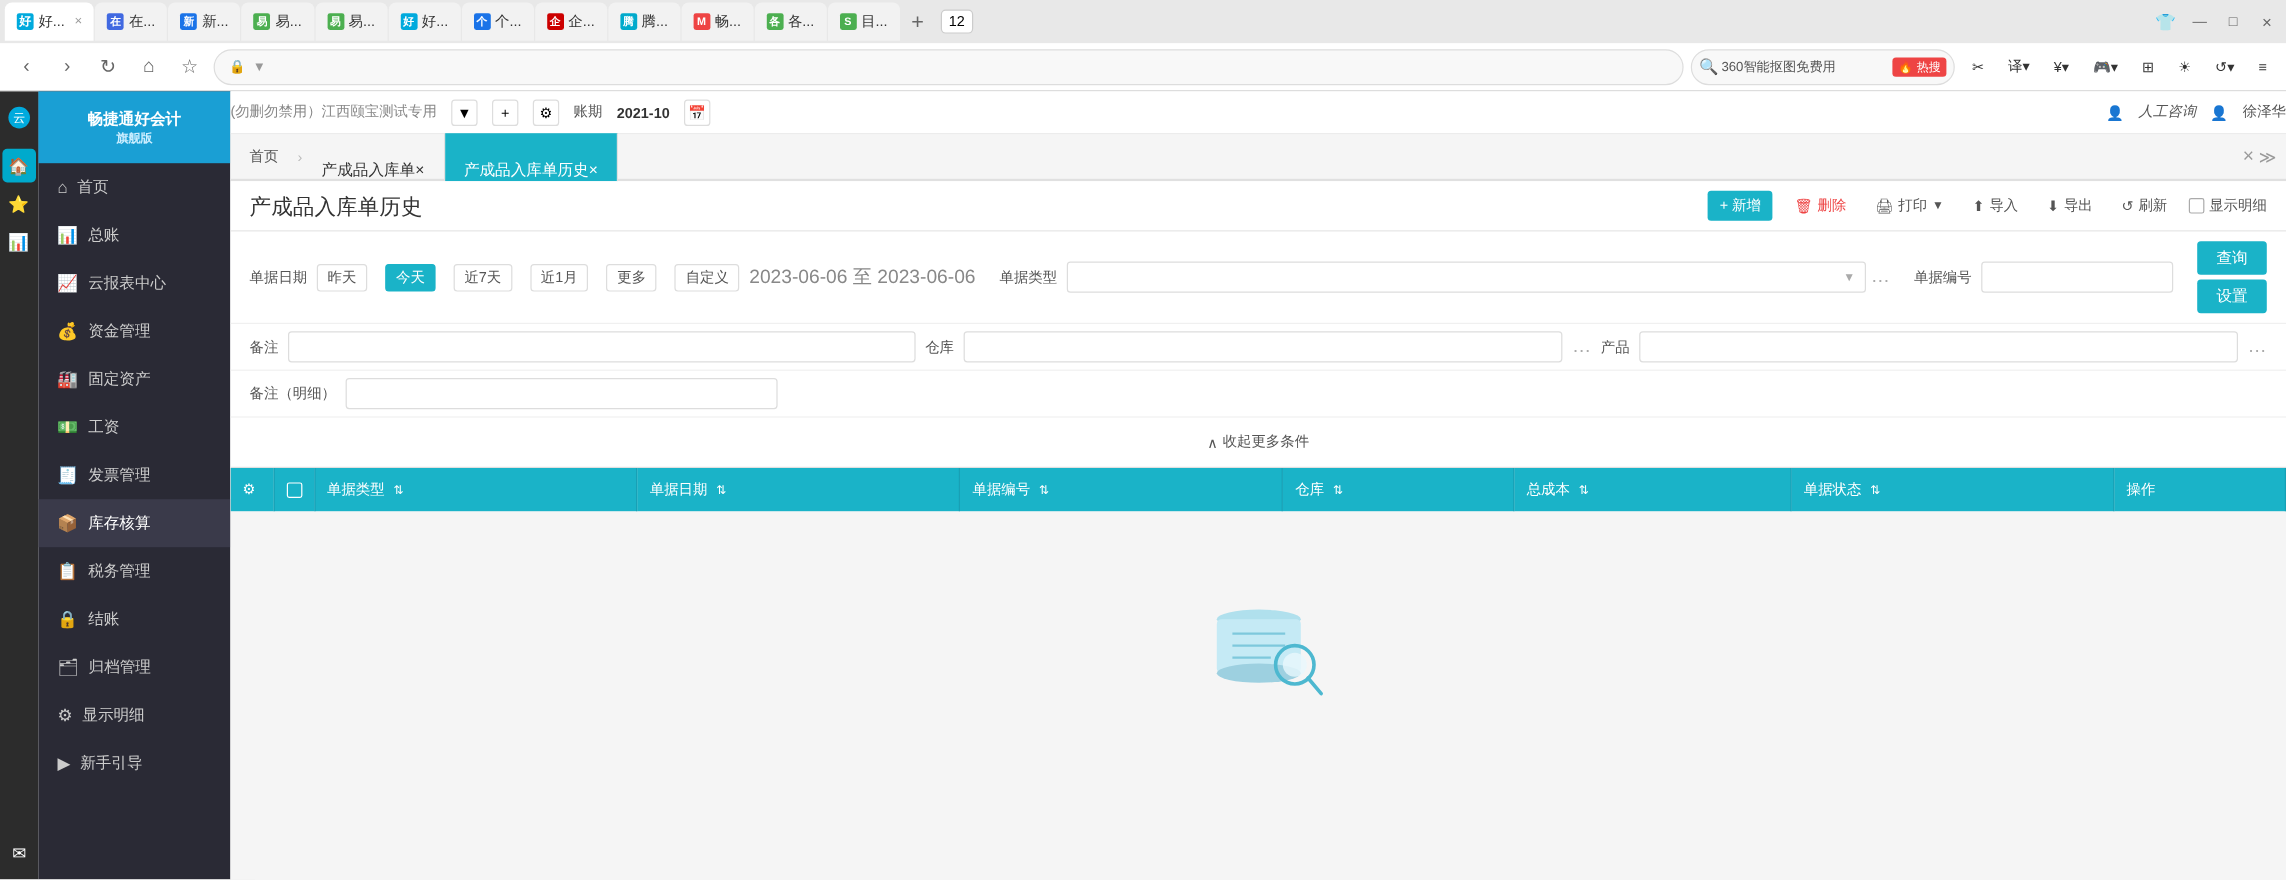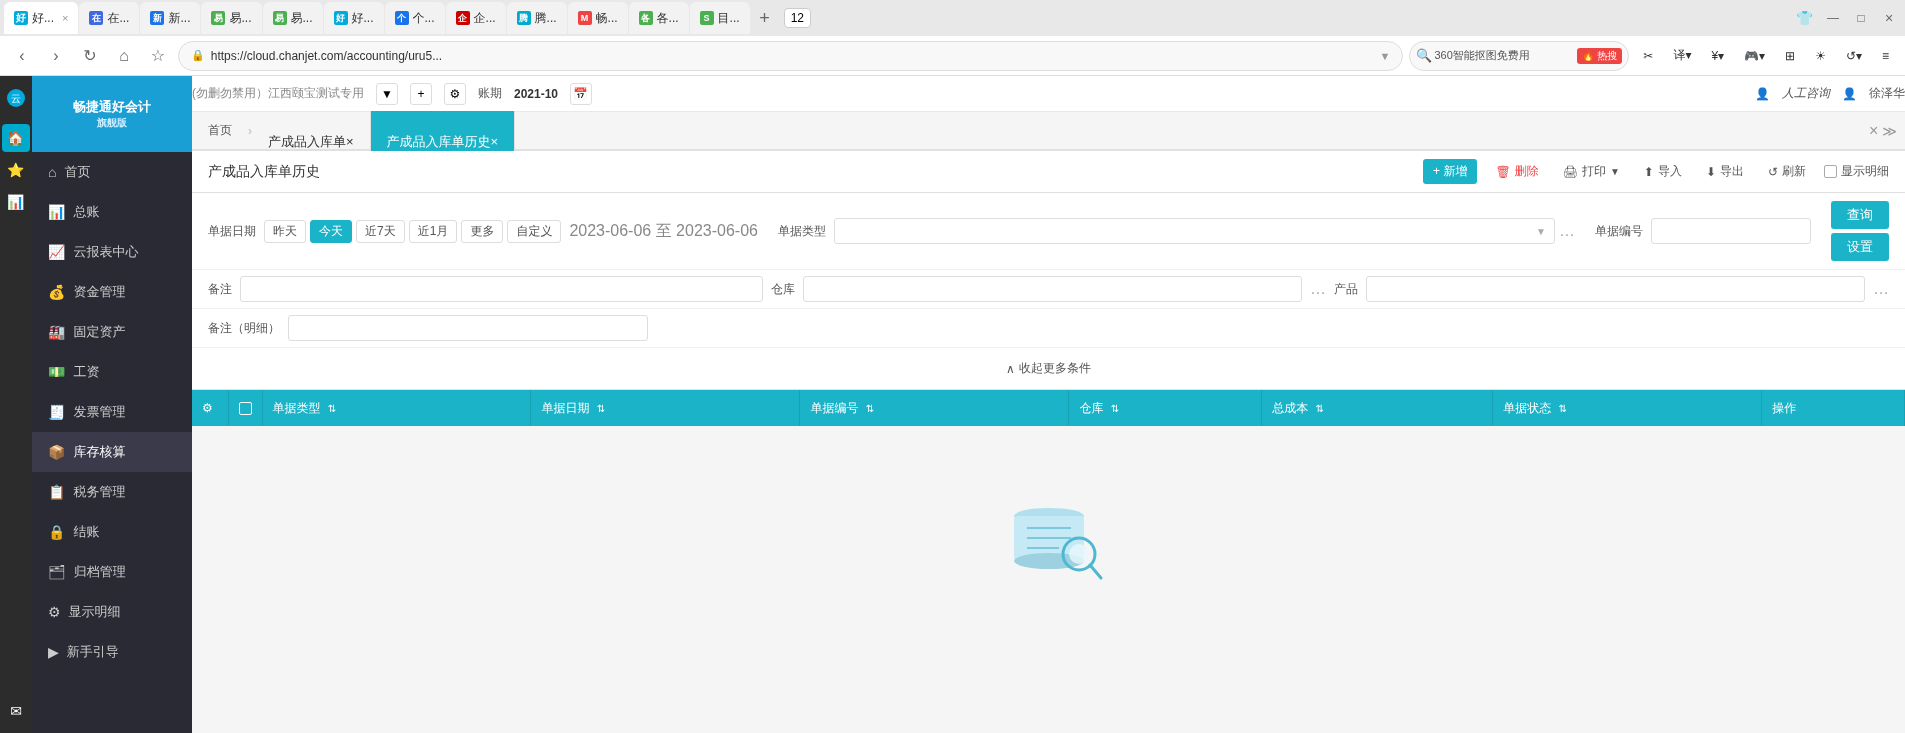--- a/index.html
+++ b/index.html
@@ -25,45 +25,45 @@
     
     .app-container { display: flex; flex: 1; overflow: hidden; }
 
     
     .icon-sidebar { width: 32px; background: #2c2c2c; display: flex; flex-direction: column; align-items: center; padding-top: 8px; gap: 4px; }
     .icon-sidebar-item { width: 28px; height: 28px; border-radius: 4px; display: flex; align-items: center; justify-content: center; cursor: pointer; color: #fff; font-size: 14px; }
     .icon-sidebar-item.active { background: #00aacc; }
 
     
     .main-sidebar { width: 160px; background: #2a2a35; display: flex; flex-direction: column; }
-    .sidebar-header { height: 76px; background: #1a9fd4; display: flex; align-items: center; justify-content: center; flex-direction: column; color: #fff; font-size: 13px; font-weight: bold; }
+    .sidebar-header { height: 60px; background: #1a9fd4; display: flex; align-items: center; justify-content: center; flex-direction: column; color: #fff; font-size: 13px; font-weight: bold; }
     .sidebar-header-sub { font-size: 10px; color: #cef; }
     .sidebar-nav { flex: 1; overflow-y: auto; }
     .sidebar-item { display: flex; align-items: center; height: 40px; padding: 0 16px; color: #ccc; cursor: pointer; gap: 8px; font-size: 13px; }
     .sidebar-item.active { background: #3a3a4a; color: #fff; }
     .sidebar-icon { font-size: 14px; }
 
     
     .main-content { flex: 1; display: flex; flex-direction: column; background: #f5f5f5; overflow: hidden; }
 
     
     .content-header { background: #fff; border-bottom: 1px solid #e0e0e0; }
     .content-tab { display: flex; align-items: flex-end; height: 40px; padding: 0 16px; font-size: 13px; color: #333; cursor: pointer; border-right: 1px solid #e0e0e0; gap: 6px; }
     .content-tab.active { background: #1ab3c8; color: #fff; }
 
     
     .toolbar { display: flex; align-items: center; padding: 8px 16px; gap: 12px; background: #fff; border-bottom: 1px solid #e0e0e0; }
-    .toolbar-title { font-size: 14px; color: #333; font-weight: 500; flex: 1; }
+    .toolbar-title { font-size: 18px; color: #333; font-weight: 500; flex: 1; }
     .toolbar-btn { display: flex; align-items: center; gap: 4px; font-size: 12px; color: #555; cursor: pointer; padding: 4px 6px; }
     .toolbar-btn.primary { background: #1ab3c8; color: #fff; border-radius: 3px; padding: 4px 10px; }
     .toolbar-btn.danger { color: #e44; }
     .show-label { display: flex; align-items: center; gap: 4px; font-size: 12px; color: #555; }
     .checkbox-sm { width: 13px; height: 13px; border: 1px solid #aaa; border-radius: 2px; }
     .filter-label { font-size: 12px; color: #555; white-space: nowrap; }
-    .date-quick { display: flex; gap: 4px; align-items: flex-start; }
+    .date-quick { display: flex; gap: 15px; align-items: flex-start; }
     .date-btn { padding: 2px 8px; font-size: 12px; border: 1px solid #ddd; border-radius: 3px; cursor: pointer; color: #555; background: #fff; }
     .date-btn.active { background: #1ab3c8; color: #fff; border-color: #1ab3c8; }
     .date-range { font-size: 16px; color: #888; }
     .filter-input { height: 26px; border: 1px solid #ddd; border-radius: 3px; padding: 0 8px; font-size: 12px; width: 200px; outline: none; }
     .collapse-btn { display: flex; align-items: center; justify-content: center; gap: 4px; font-size: 12px; color: #555; cursor: pointer; padding: 4px 12px; margin: 4px auto; }
 
     
     .query-btn { background: #1ab3c8; color: #fff; border: none; border-radius: 3px; padding: 5px 16px; font-size: 13px; cursor: pointer; }
     .settings-btn { background: #1ab3c8; color: #fff; border: none; border-radius: 3px; padding: 5px 16px; font-size: 13px; cursor: pointer; }
 
@@ -164,21 +164,20 @@
   </div>
 
   <div class="browser-controls">
     <div class="nav-btn">‹</div>
     <div class="nav-btn">›</div>
     <div class="nav-btn">↻</div>
     <div class="nav-btn">⌂</div>
     <div class="nav-btn">☆</div>
     <div class="address-bar">
       <span style="color:#999;font-size:11px;">🔒</span>
-      <span class="address-url">https://cloud.chanjet.com/accounting/uru5...</span>
       <span style="color:#999;font-size:11px;cursor:pointer;">▼</span>
     </div>
     <div style="display:flex;align-items:center;gap:2px;padding:0 6px;border:1px solid #ddd;border-radius:15px;height:30px;min-width:220px;background:#f8f8f8;">
       <span>🔍</span>
       <span style="font-size:11px;color:#555;flex:1;">360智能抠图免费用</span>
       <span style="background:#e44;color:#fff;font-size:10px;padding:1px 5px;border-radius:3px;cursor:pointer;">🔥 热搜</span>
     </div>
     <div class="browser-tools">
       <div class="tool-btn">✂</div>
       <div class="tool-btn">译▾</div>

